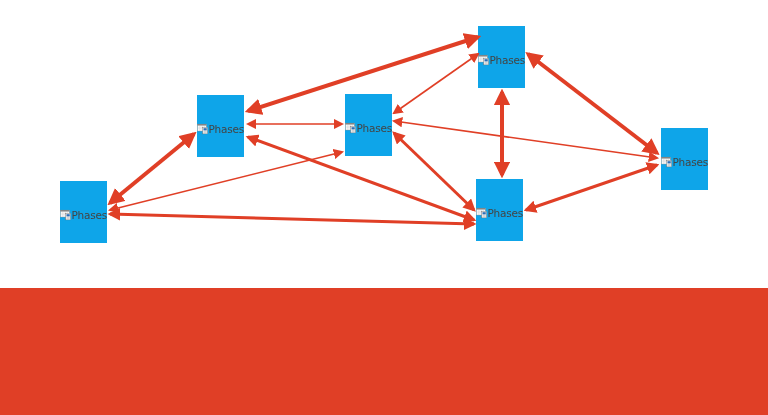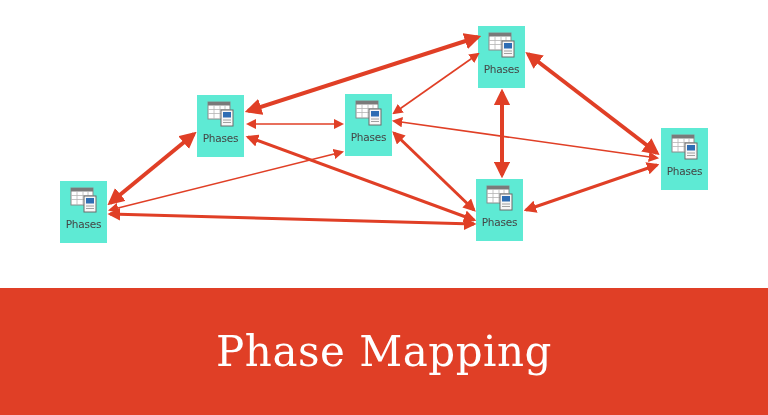--- a/index.html
+++ b/index.html
@@ -5,22 +5,22 @@
     html, body { margin: 0; padding: 0; }
     body {
       width: 768px; height: 415px; overflow: hidden;
       background: #ffffff; position: relative;
       font-family: "Liberation Sans", "DejaVu Sans", sans-serif;
     }
     .stage { position: absolute; left: 0; top: 0; width: 768px; height: 288px; }
     svg.arrows { position: absolute; left: 0; top: 0; width: 768px; height: 288px; z-index: 2; }
     .node {
       position: absolute; width: 47px; height: 62px;
-      background: #5eead4; z-index: 1;
-      display: flex; flex-direction: column; align-items: center;
+      background: #0ea5e9; z-index: 1;
+      display: flex; flex-direction: row; align-items: center;
     }
     .node .icon { margin-top: 6px; width: 28px; height: 26px; }
     .node .label {
       margin-top: 5px; font-size: 10.5px; color: #444444;
       font-family: "DejaVu Sans", "Liberation Sans", sans-serif;
       letter-spacing: -0.2px;
     }
     .banner {
       position: absolute; left: 0; top: 288px; width: 768px; height: 127px;
       background: #e03f26; color: #ffffff;
@@ -193,14 +193,13 @@
       <g stroke="#8a8a8a" stroke-width="0.8">
         <line x1="16" y1="19" x2="24" y2="19"></line>
           <line x1="16" y1="21.5" x2="24" y2="21.5"></line>
       </g>
     </svg>
     <span class="label">Phases</span>
   </div>
 </div>
 
 <div class="banner">
-  <div class="line">Phase Mapping</div>
 </div>
 
 </body></html>

